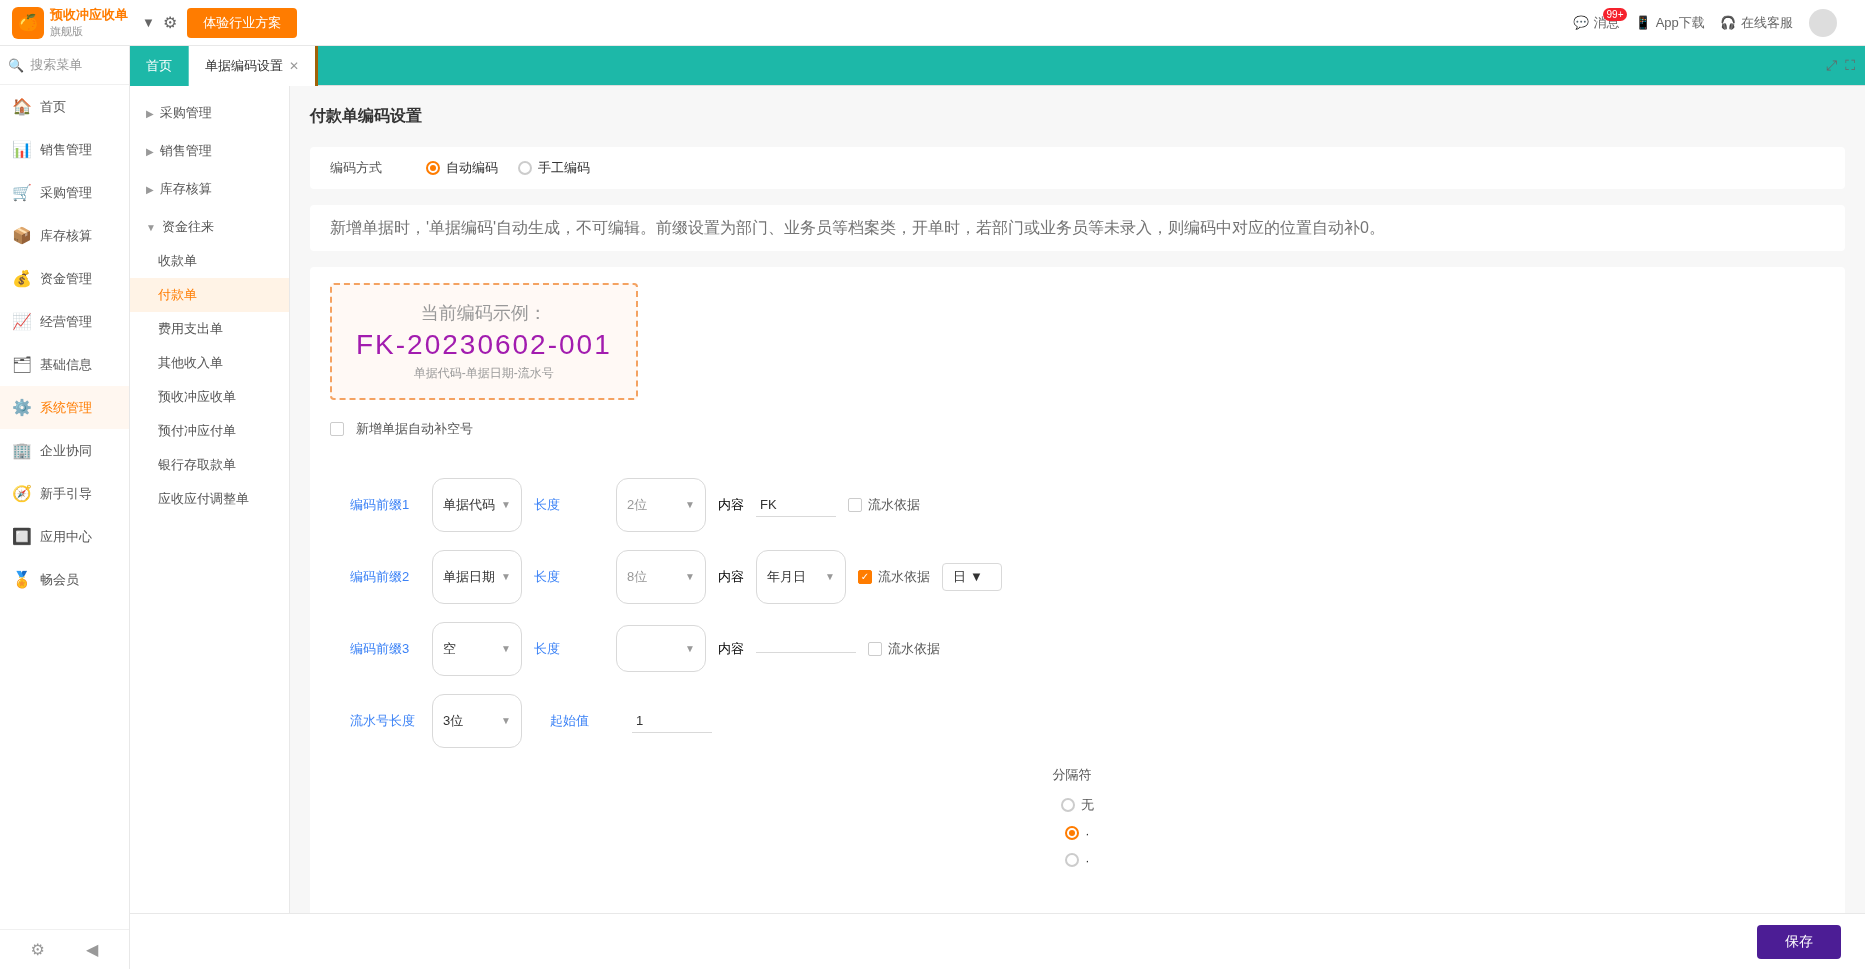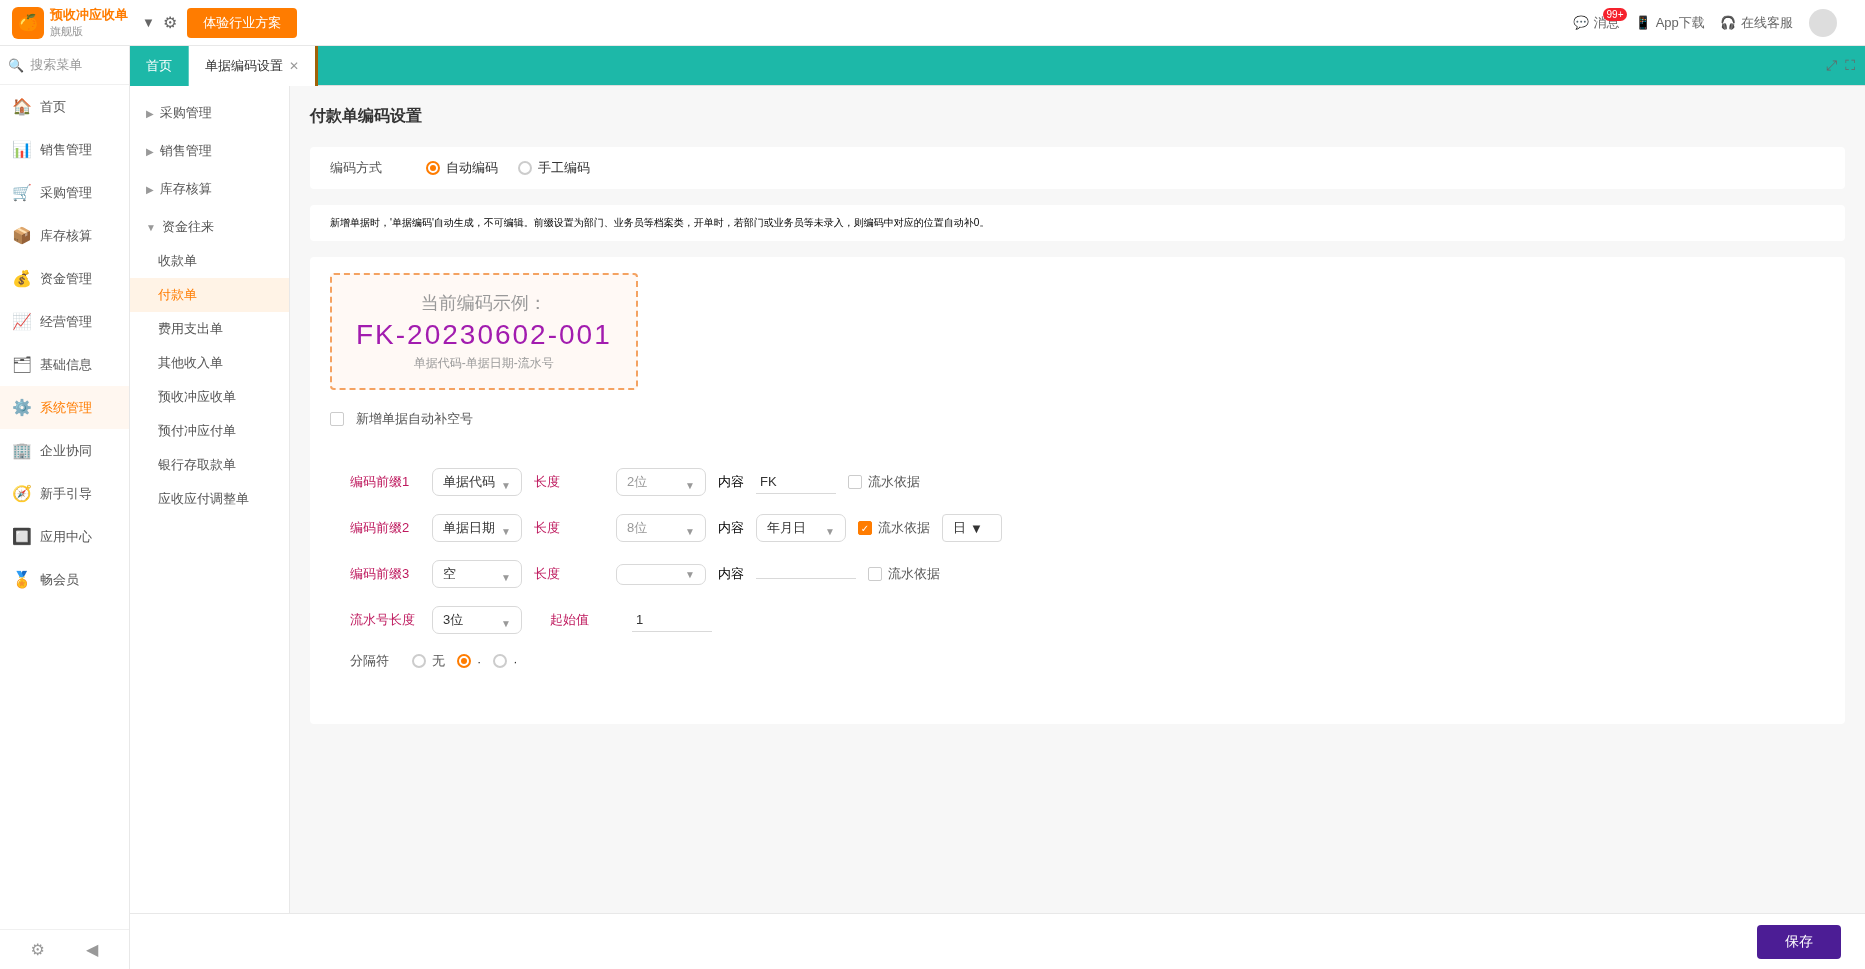--- a/index.html
+++ b/index.html
@@ -59,42 +59,42 @@
 
     
     .encode-method { background: #fff; padding: 12px 20px; border-radius: 4px; margin-bottom: 16px; display: flex; align-items: center; gap: 20px; }
     .encode-method-label { font-size: 13px; color: #555; margin-right: 24px; }
     .radio-item { display: flex; align-items: center; gap: 6px; cursor: pointer; font-size: 13px; color: #333; }
     .radio-dot { width: 14px; height: 14px; border-radius: 50%; border: 2px solid #ccc; display: flex; align-items: center; justify-content: center; }
     .radio-dot.checked { border-color: #ff7c00; }
     .radio-dot.checked::after { content: ''; width: 6px; height: 6px; border-radius: 50%; background: #ff7c00; }
 
     
-    .info-text { font-size: 10px; color: #000000; margin-bottom: 16px; line-height: 1.6; background: #fff; padding: 10px 20px; border-radius: 4px; }
+    .info-text { font-size: 16px; color: #737373; margin-bottom: 16px; line-height: 1.6; background: #fff; padding: 10px 20px; border-radius: 4px; }
 
     
     .code-preview { border: 2px dashed #f4a261; background: #fff9f5; border-radius: 4px; padding: 16px 24px; display: inline-block; margin-bottom: 20px; text-align: center; }
     .code-preview-label { font-size: 18px; color: #999; margin-bottom: 4px; }
     .code-preview-value { font-size: 28px; font-weight: 400; color: #a21caf; letter-spacing: 2px; }
     .code-preview-sub { font-size: 12px; color: #999; margin-top: 4px; }
 
     
     .config-section { background: #fff; border-radius: 4px; padding: 20px; }
     .config-row { display: flex; align-items: center; gap: 12px; margin-bottom: 18px; flex-wrap: wrap; }
-    .config-label { font-size: 13px; color: #be185d; min-width: 70px; }
-    .config-select { display: flex; align-items: flex-end; gap: 4px; border: 1px solid #d9d9d9; border-radius: 7px; padding: 4px 10px; background: #fff; cursor: pointer; font-size: 13px; min-width: 90px; color: #333; }
+    .config-label { font-size: 13px; color: #3b82f6; min-width: 70px; }
+    .config-select { display: flex; align-items: center; gap: 4px; border: 1px solid #d9d9d9; border-radius: 12px; padding: 17px 10px; background: #fff; cursor: pointer; font-size: 13px; min-width: 90px; color: #333; }
     .config-select .arrow { font-size: 10px; color: #999; margin-left: auto; }
     .config-content-label { font-size: 13px; color: #000000; }
     .config-checkbox { display: flex; align-items: center; gap: 6px; font-size: 13px; color: #555; }
     .checkbox-box { width: 14px; height: 14px; border: 1px solid #ccc; border-radius: 2px; display: flex; align-items: center; justify-content: center; }
     .checkbox-box.checked { background: #ff7c00; border-color: #ff7c00; color: #fff; font-size: 10px; }
     .serial-select { border: 1px solid #d9d9d9; border-radius: 4px; padding: 4px 10px; font-size: 13px; min-width: 60px; display: flex; align-items: center; gap: 4px; cursor: pointer; }
 
     
-    .separator-row { display: flex; align-items: center; gap: 12px; margin-bottom: 18px; }
+    .separator-row { display: flex; align-items: center; gap: 12px; margin-bottom: 18px; flex-direction: column; }
     .sep-label { font-size: 13px; color: #555; min-width: 50px; }
     .sep-radio { display: flex; align-items: center; gap: 6px; font-size: 13px; color: #555; cursor: pointer; }
     .sep-radio-dot { width: 14px; height: 14px; border-radius: 50%; border: 2px solid #ccc; display: flex; align-items: center; justify-content: center; }
     .sep-radio-dot.checked { border-color: #ff7c00; }
     .sep-radio-dot.checked::after { content: ''; width: 6px; height: 6px; border-radius: 50%; background: #ff7c00; }
     .sep-char { font-size: 13px; color: #333; }
 
     
     .new-single-row { display: flex; align-items: center; gap: 12px; margin-bottom: 20px; font-size: 13px; color: #555; }
 

